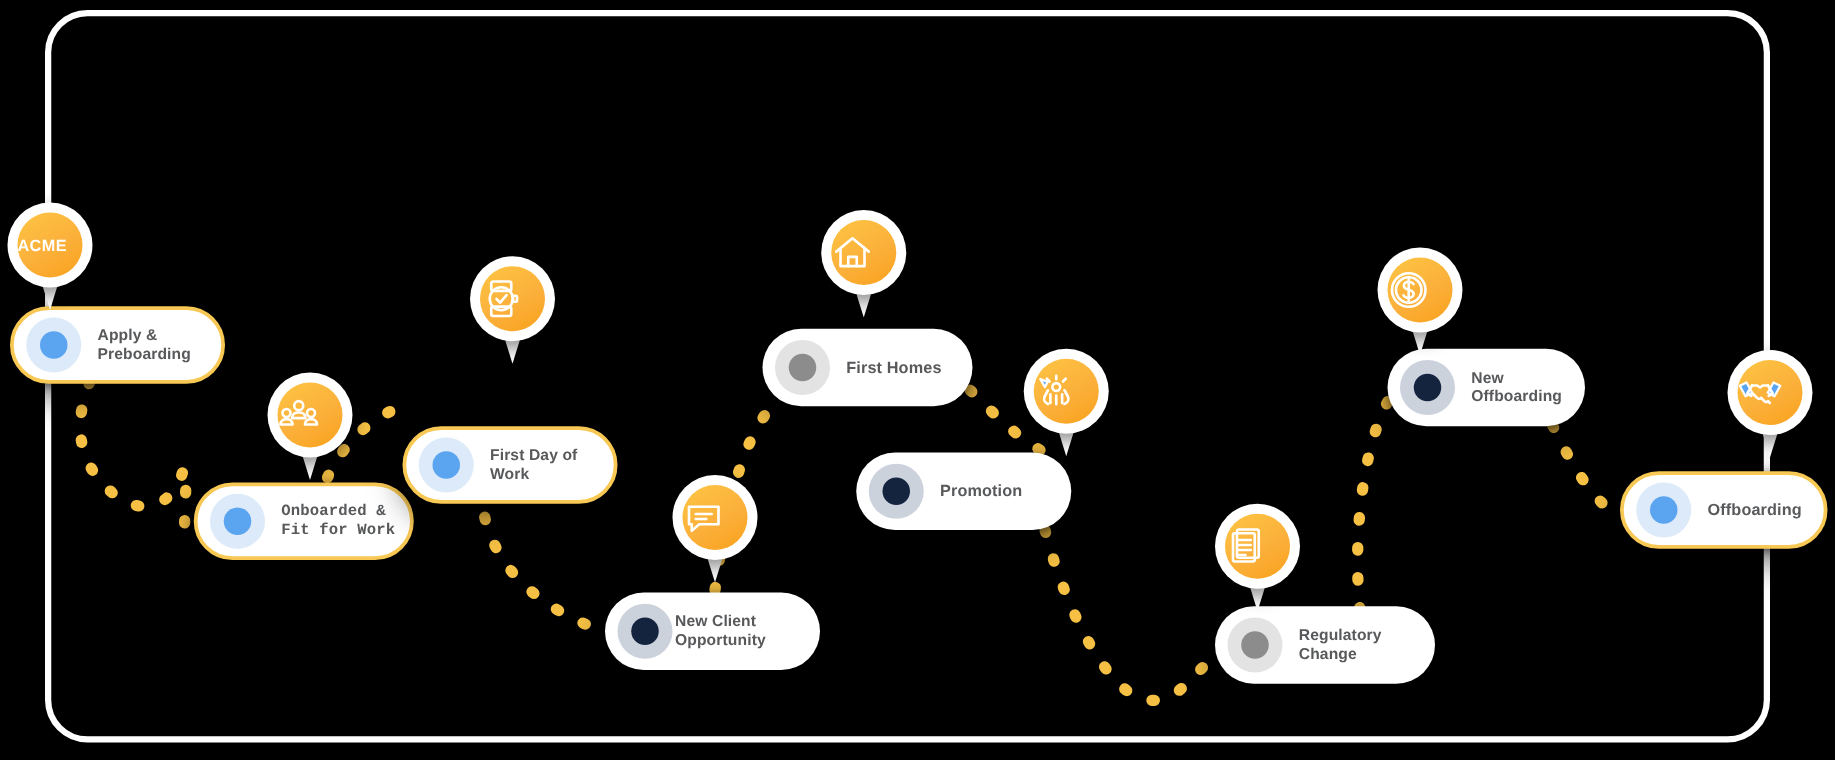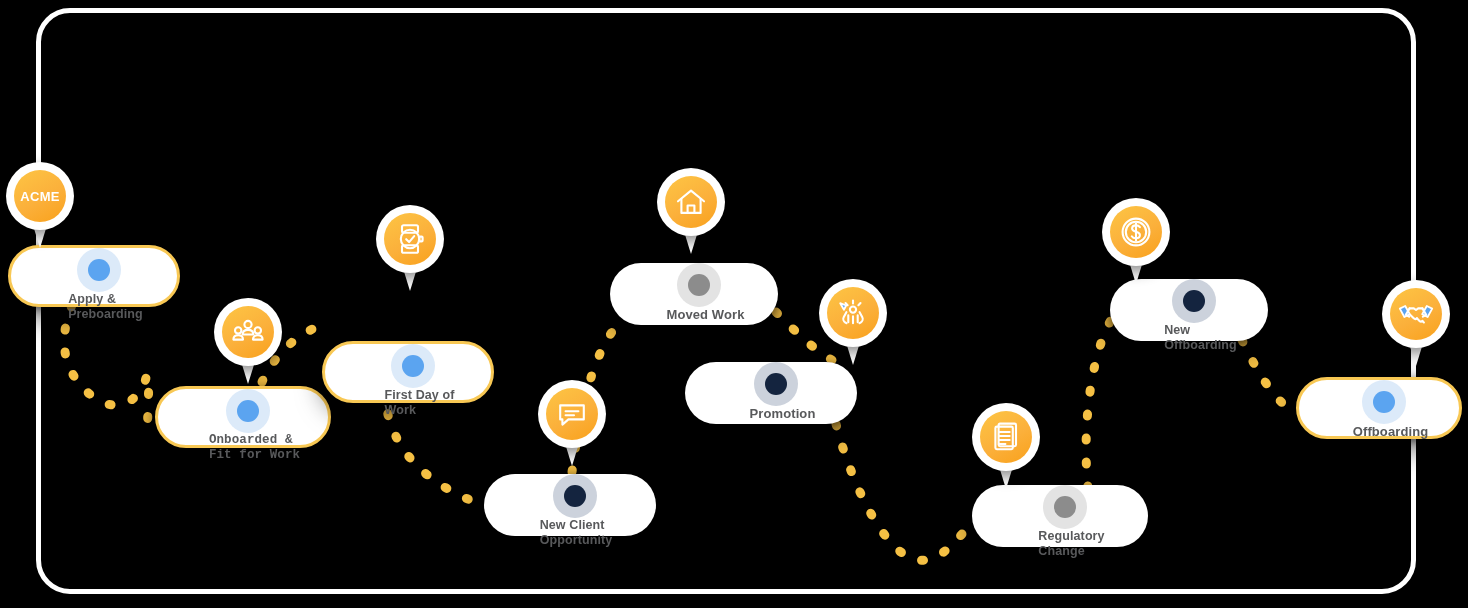--- a/index.html
+++ b/index.html
@@ -11,40 +11,40 @@
   .frame{position:absolute;border:5px solid #ffffff;border-radius:34px;
          box-sizing:border-box;pointer-events:none;}
 
   
   .paths{position:absolute;left:0;top:0;width:1468px;height:608px;}
 
   
   .pill{position:absolute;display:flex;align-items:center;
         background:#ffffff;border-radius:999px;
         box-shadow:0 10px 26px rgba(0,0,0,.55), 0 2px 8px rgba(0,0,0,.45);
-        box-sizing:border-box;flex-direction:column;}
+        box-sizing:border-box;}
   .pill.hl{border:3px solid #f8c854;}
   .pill .dot-wrap{flex:0 0 auto;display:flex;align-items:center;justify-content:center;
         border-radius:50%;}
   .pill .dot{border-radius:50%;}
   .pill .lbl{color:#58595b;font-weight:bold;line-height:1.22;
         letter-spacing:.1px;white-space:pre-line;}
 
   
   .pin{position:absolute;width:68px;height:88px;}
   .pin .bulb{position:absolute;left:0;top:0;width:68px;height:68px;border-radius:50%;
         background:#ffffff;
         box-shadow:0 6px 14px rgba(0,0,0,.45);}
   .pin .tail{position:absolute;left:50%;top:44px;width:26px;height:42px;
         margin-left:-13px;background:#ffffff;
         clip-path:polygon(0% 0%,100% 0%,50% 100%);}
   .pin .disc{position:absolute;left:8px;top:8px;width:52px;height:52px;border-radius:50%;
         background:linear-gradient(150deg,#fcc council,#f9a825);
         background:linear-gradient(150deg,#fdc544 0%,#fbb03b 55%,#f9a11b 100%);
-        display:flex;align-items:center;justify-content:center;
+        display:flex;align-items:center;
         color:#ffffff;}
   .pin .disc svg{display:block;}
   .pin .acme{font-weight:bold;font-size:13px;letter-spacing:.3px;color:#ffffff;}
 </style>
 </head>
 <body>
 
 <div id="stage">
 
   <div class="frame" style="left:36px;top:8px;width:1380px;height:586px;"></div>
@@ -88,21 +88,21 @@
         <span class="dot-wrap" style="width: 44px; height: 44px; background: rgb(204, 210, 220);">
           <span class="dot" style="width: 22px; height: 22px; background: rgb(20, 36, 63);"></span>
         </span>
         <span class="lbl" style="margin-left: 2px; font-size: 12.5px;">New Client
 Opportunity</span>
       </div>
       <div class="pill" style="left: 610px; top: 263px; width: 168px; height: 62px; padding-left: 10px;">
         <span class="dot-wrap" style="width: 44px; height: 44px; background: rgb(227, 227, 227);">
           <span class="dot" style="width: 22px; height: 22px; background: rgb(140, 140, 140);"></span>
         </span>
-        <span class="lbl" style="margin-left: 13px; font-size: 13px;">Moved Work</span>
+        <span class="lbl" style="margin-left: 13px; font-size: 13px;">First Homes</span>
       </div>
       <div class="pill" style="left: 685px; top: 362px; width: 172px; height: 62px; padding-left: 10px;">
         <span class="dot-wrap" style="width: 44px; height: 44px; background: rgb(204, 210, 220);">
           <span class="dot" style="width: 22px; height: 22px; background: rgb(20, 36, 63);"></span>
         </span>
         <span class="lbl" style="margin-left: 13px; font-size: 13px;">Promotion</span>
       </div>
       <div class="pill" style="left: 972px; top: 485px; width: 176px; height: 62px; padding-left: 10px;">
         <span class="dot-wrap" style="width: 44px; height: 44px; background: rgb(227, 227, 227);">
           <span class="dot" style="width: 22px; height: 22px; background: rgb(140, 140, 140);"></span>

